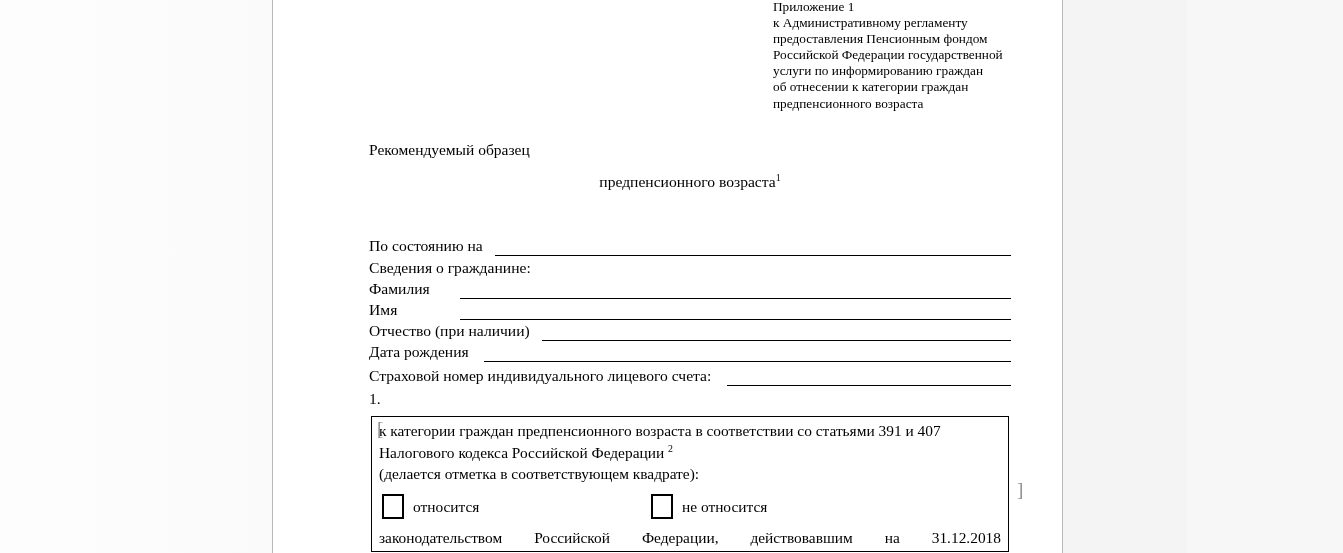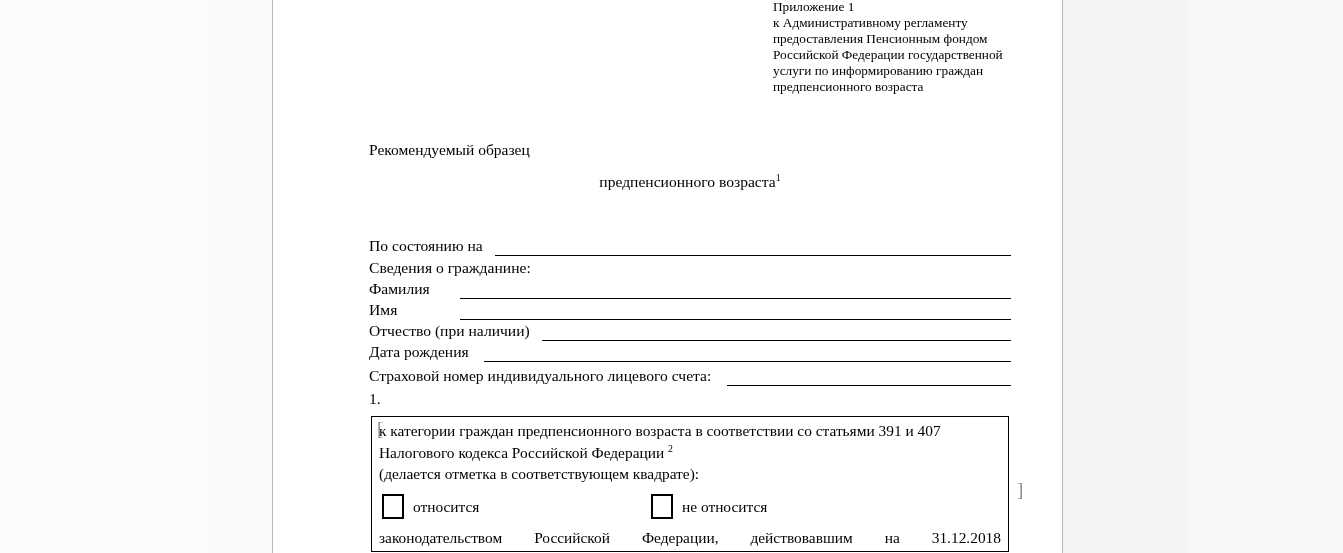--- a/index.html
+++ b/index.html
@@ -154,20 +154,21 @@
 
 <div id="viewport">
   <div id="page">
 
     <div class="hdr-block">
       <div class="hdr-line">Приложение 1</div>
       <div class="hdr-line">к Административному регламенту</div>
       <div class="hdr-line">предоставления Пенсионным фондом</div>
       <div class="hdr-line">Российской Федерации государственной</div>
       <div class="hdr-line">услуги по информированию граждан</div>
+      <div class="hdr-line">об отнесении к категории граждан</div>
       <div class="hdr-line">предпенсионного возраста</div>
     </div>
 
     <div class="rec-sample">Рекомендуемый образец</div>
 
     <div class="doc-title">
       <div>
         <span>предпенсионного возраста</span><sup>1</sup>
       </div>
     </div>

